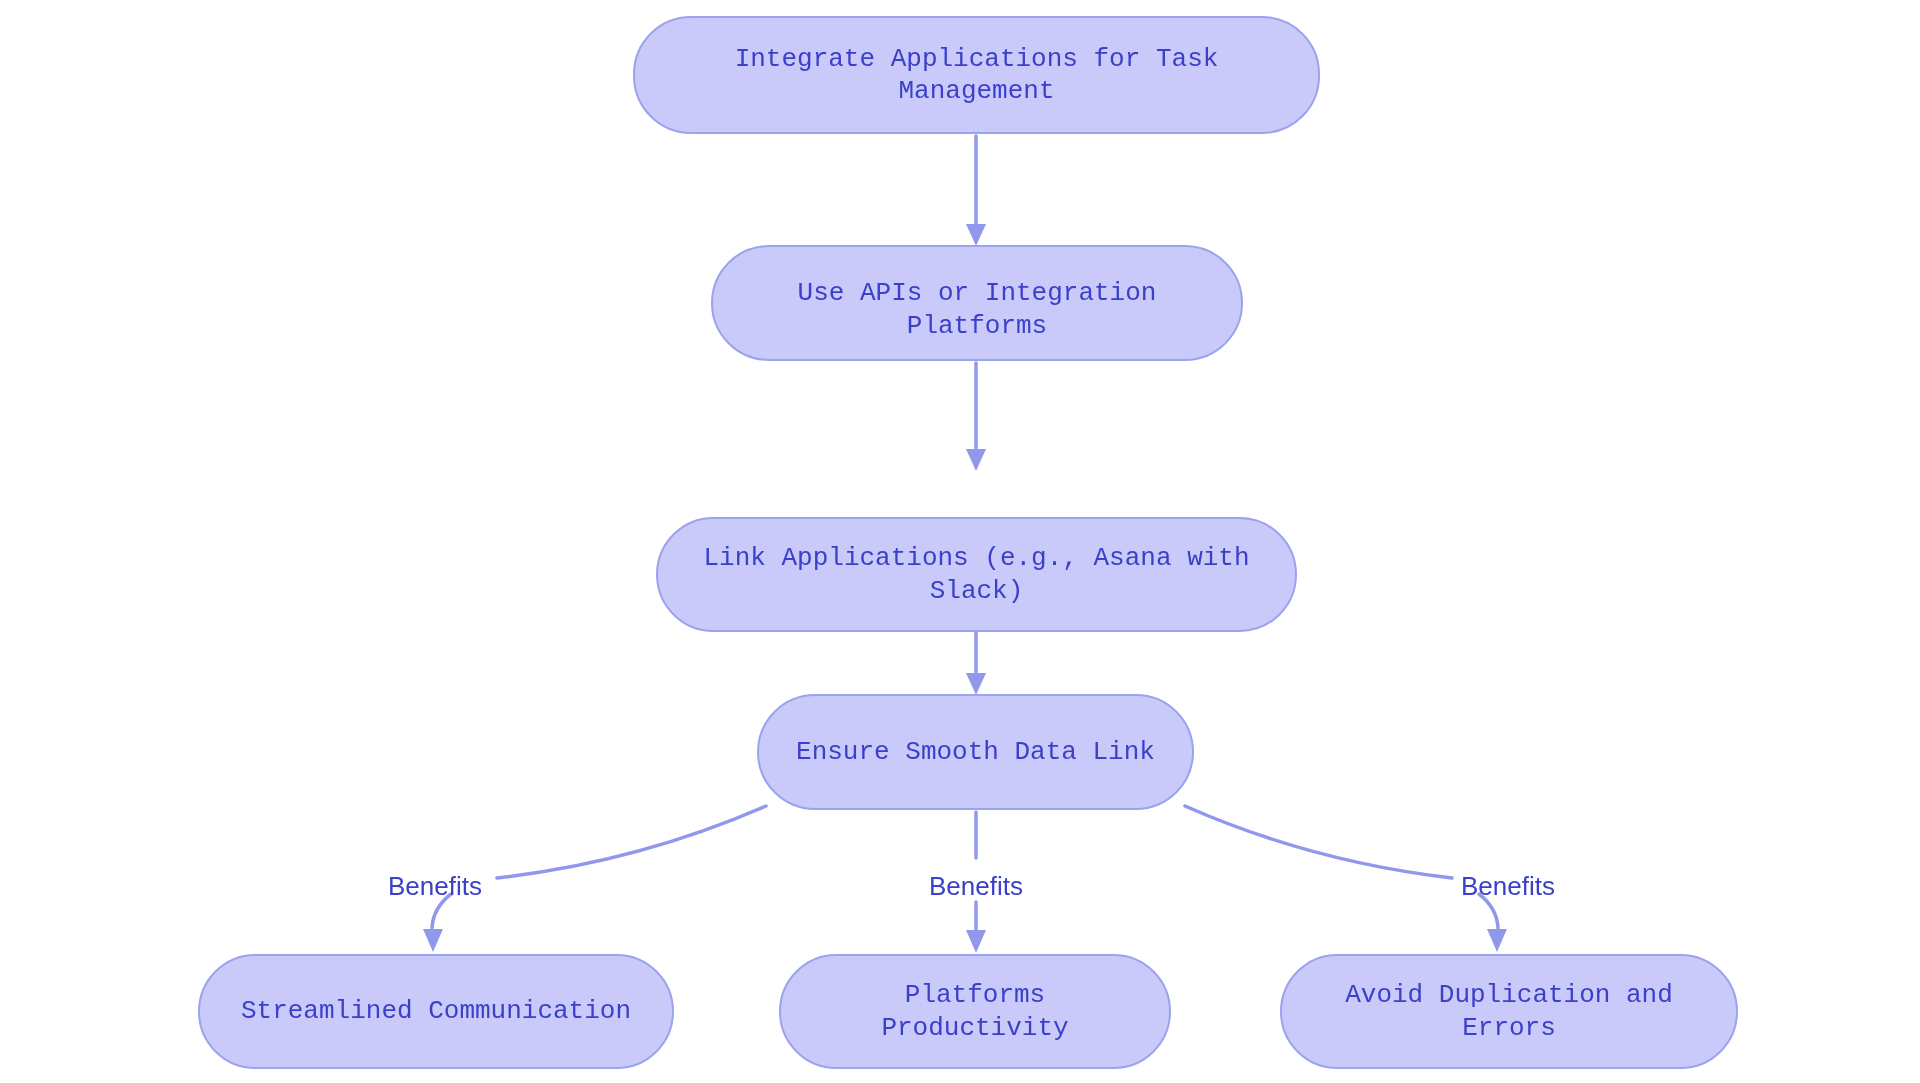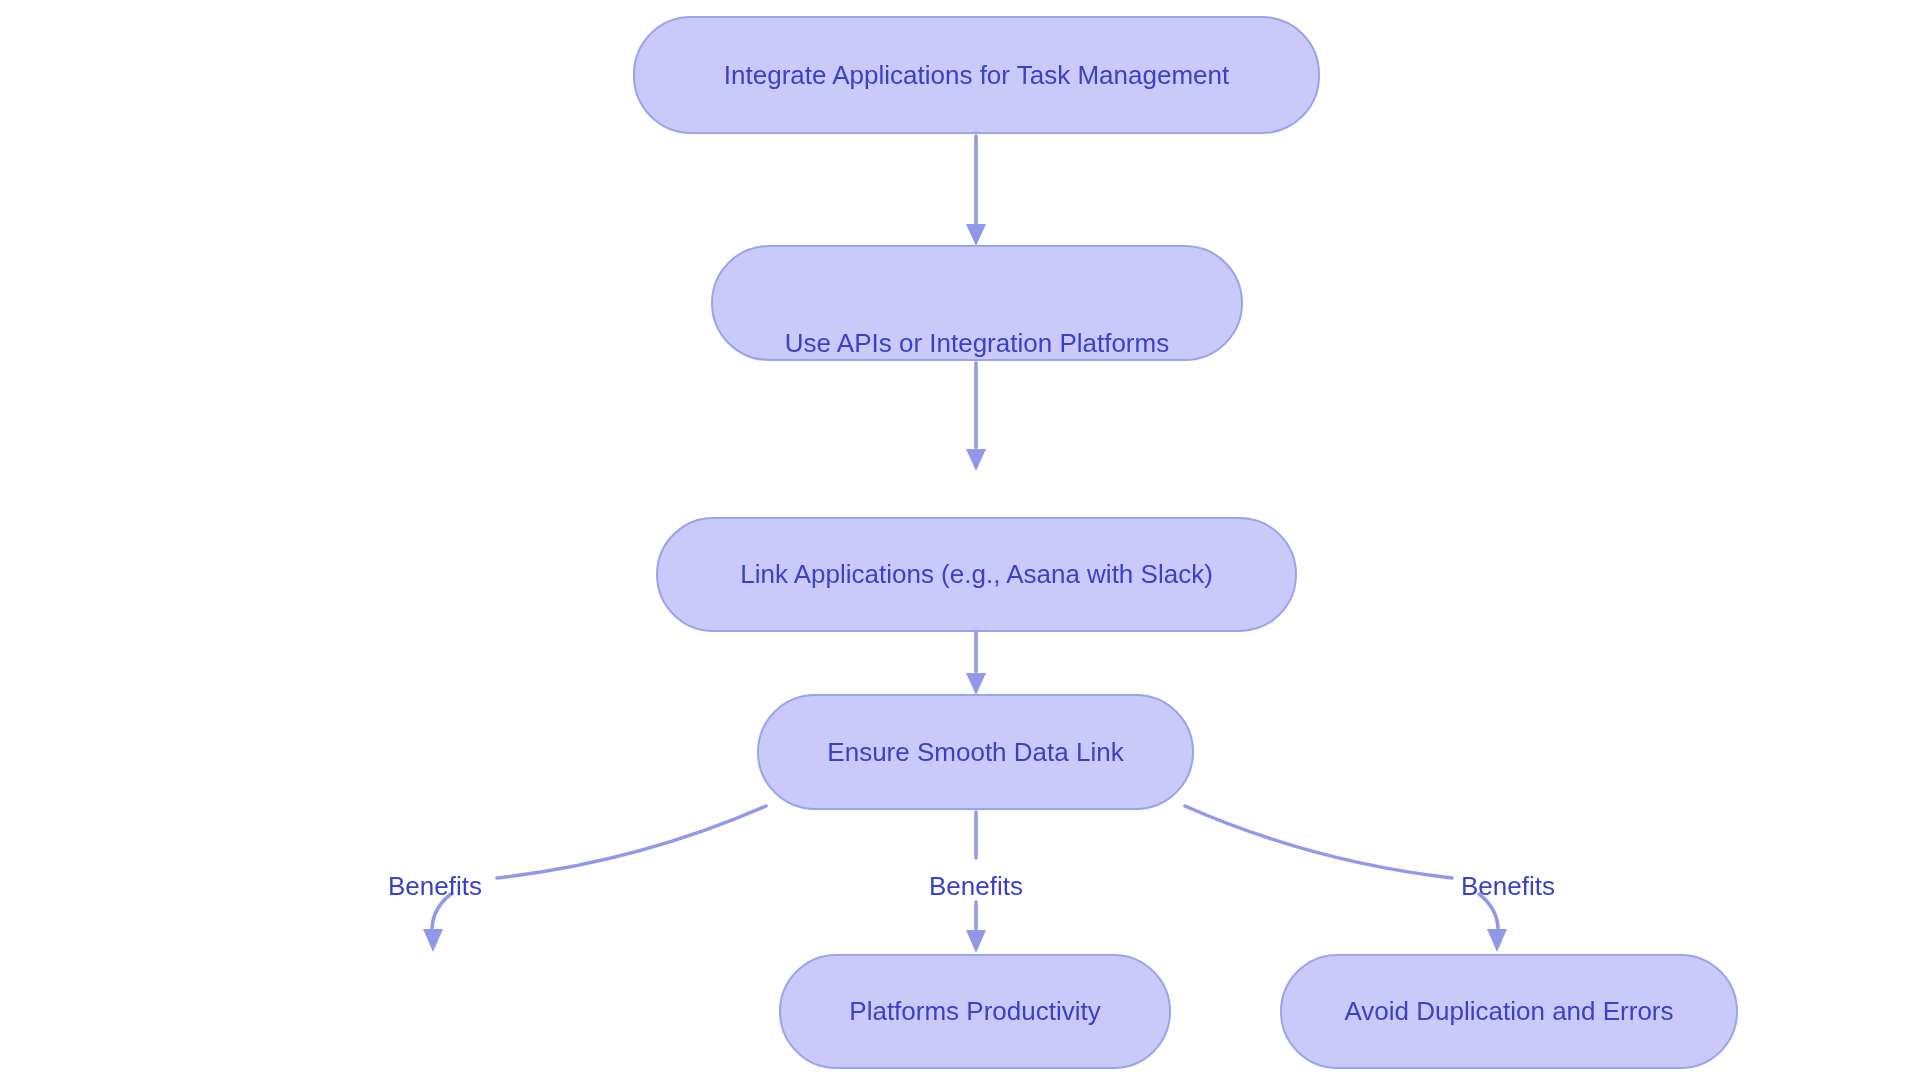--- a/index.html
+++ b/index.html
@@ -22,21 +22,22 @@
   .edge-line{ stroke:var(--edge); stroke-width:3.5; fill:none; stroke-linecap:round; }
   .edge-head{ fill:var(--edge); stroke:none; }
   .node{
     position:absolute; z-index:1;
     display:flex; align-items:center; justify-content:center;
     background:var(--node-fill);
     border:2px solid var(--node-border);
     border-radius:58px;
     color:var(--node-text);
     font-size:26px; line-height:1.25; text-align:center;
-    padding:0 28px;
+    padding:17px 28px;
+    font-family:Liberation Mono, monospace;
   }
   .edge-label{
     position:absolute; z-index:1;
     transform:translate(-50%,-50%);
     color:var(--node-text);
     font-size:26px; white-space:nowrap;
   }
   
   #n-step1{ left:633px;  top:16px;  width:687px; height:118px; }
   #n-step2{ left:711px;  top:245px; width:532px; height:116px;align-items:flex-end; }
@@ -87,20 +88,23 @@
   </div>
 
   <div class="node" id="n-step3">
     <span>Link Applications (e.g., Asana with Slack)</span>
   </div>
 
   <div class="node" id="n-step4">
     <span>Ensure Smooth Data Link</span>
   </div>
 
+  <div class="node" id="n-benefit1">
+    <span>Streamlined Communication</span>
+  </div>
 
   <div class="node" id="n-benefit2">
     <span>Platforms Productivity</span>
   </div>
 
   <div class="node" id="n-benefit3">
     <span>Avoid Duplication and Errors</span>
   </div>
 
   <div class="edge-label" id="lbl-benefits-left">Benefits</div>

